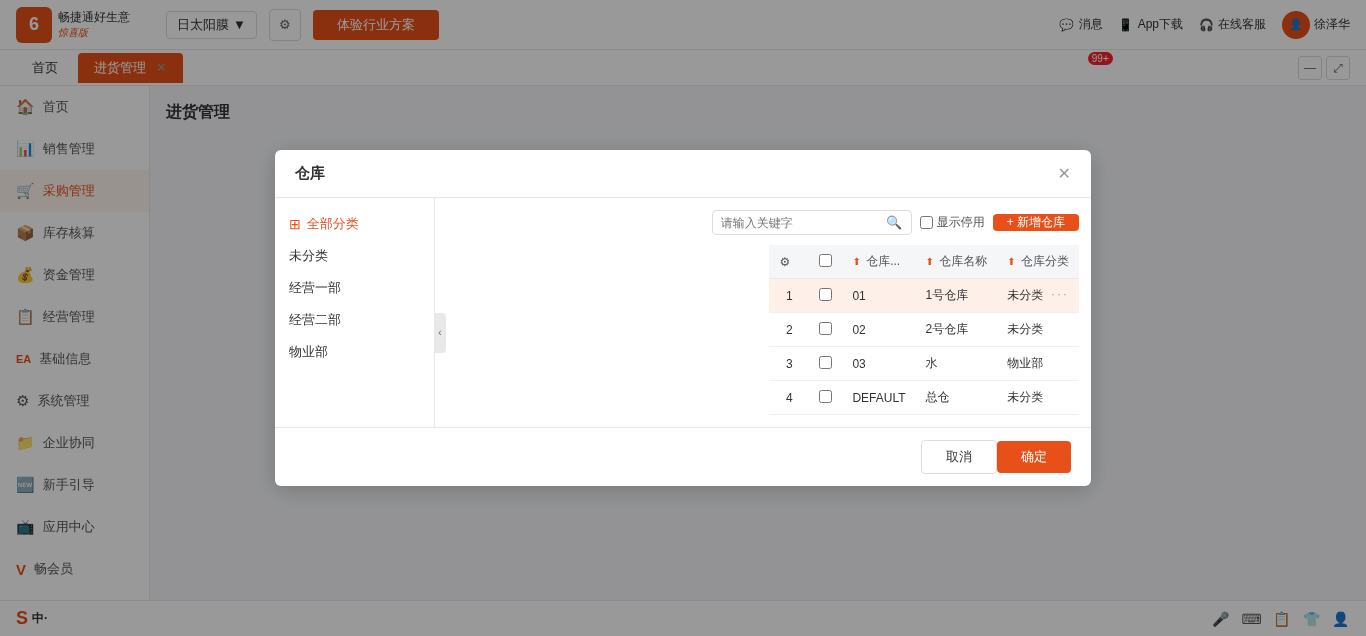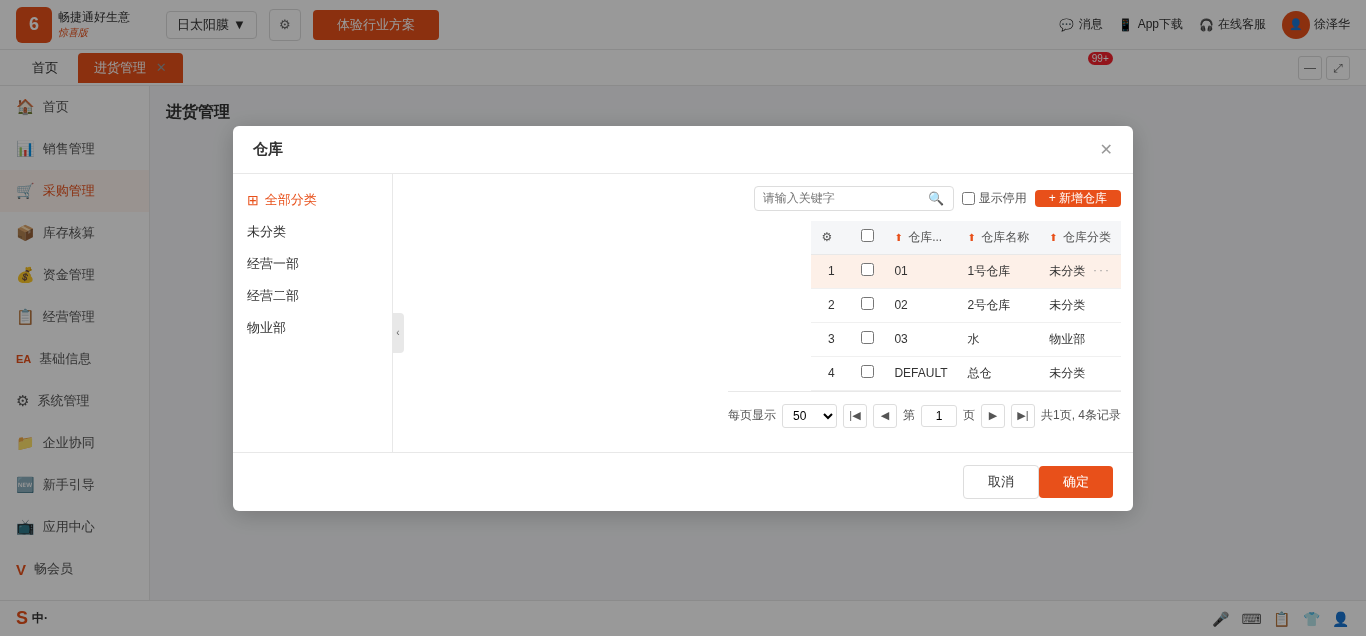--- a/index.html
+++ b/index.html
@@ -151,21 +151,21 @@
       position: fixed; top: 0; left: 0; right: 0; bottom: 0;
       background: rgba(0,0,0,0.4);
       z-index: 100;
       display: flex; align-items: center; justify-content: center;
     }
 
     
     .modal {
       background: #fff;
       border-radius: 6px;
-      width: 900px;
+      width: 816px;
       max-height: 560px;
       box-shadow: 0 4px 24px rgba(0,0,0,0.2);
       display: flex; flex-direction: column;
     }
     .modal-header {
       display: flex; align-items: center; justify-content: space-between;
       padding: 14px 20px;
       border-bottom: 1px solid #e8e8e8;
     }
     .modal-title { font-size: 15px; font-weight: bold; color: #333; }
@@ -524,36 +524,20 @@
                   <input type="checkbox" style="">
                 </td>
                 <td>DEFAULT</td>
                 <td>总仓</td>
                 <td>未分类</td>
               </tr>
             </tbody>
           </table>
         </div>
 
-        <div class="pagination">
-          <span>每页显示</span>
-          <select class="page-size-select">
-            <option>50</option>
-            <option>20</option>
-            <option>100</option>
-          </select>
-          <div class="page-nav-btn">|◀</div>
-          <div class="page-nav-btn">◀</div>
-          <span>第</span>
-          <input type="text" class="page-num-input" value="1" style="">
-          <span>页</span>
-          <div class="page-nav-btn">▶</div>
-          <div class="page-nav-btn">▶|</div>
-          <span>共1页, 4条记录</span>
-        </div>
       </div>
     </div>
 
     <div class="modal-footer">
       <button class="cancel-btn">取消</button>
       <button class="confirm-btn">确定</button>
     </div>
   </div>
 </div>
 

